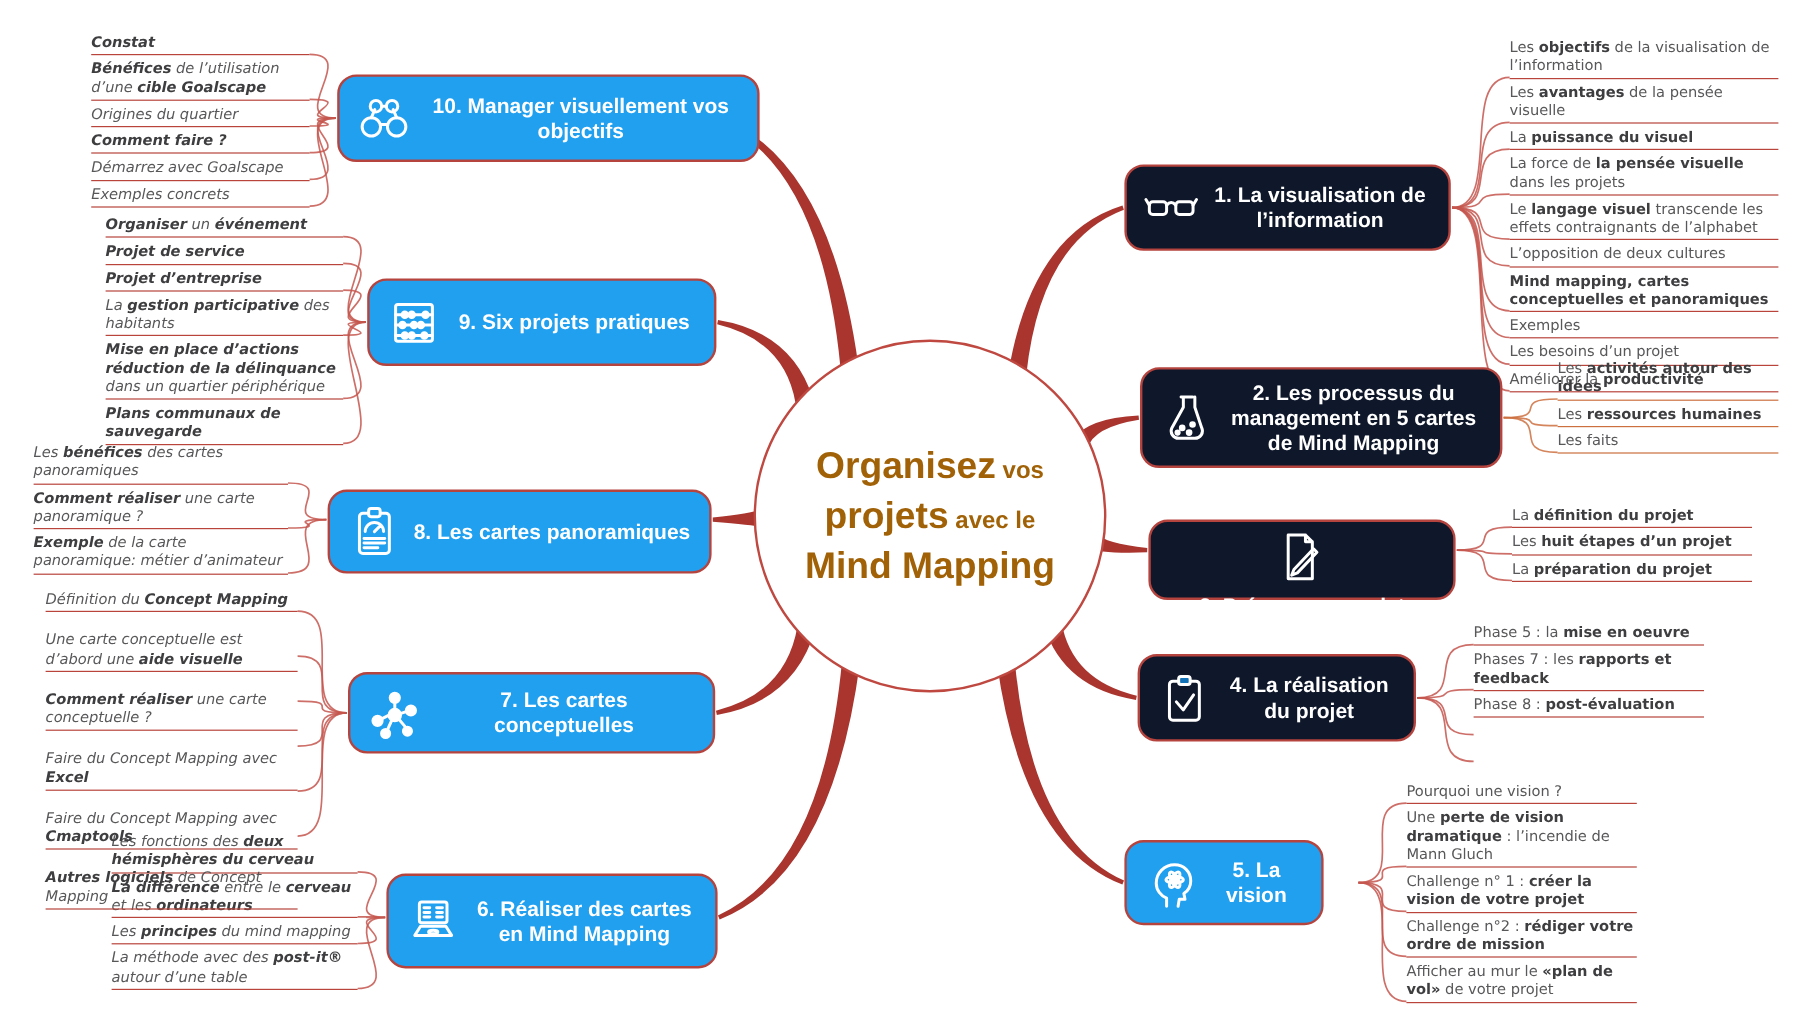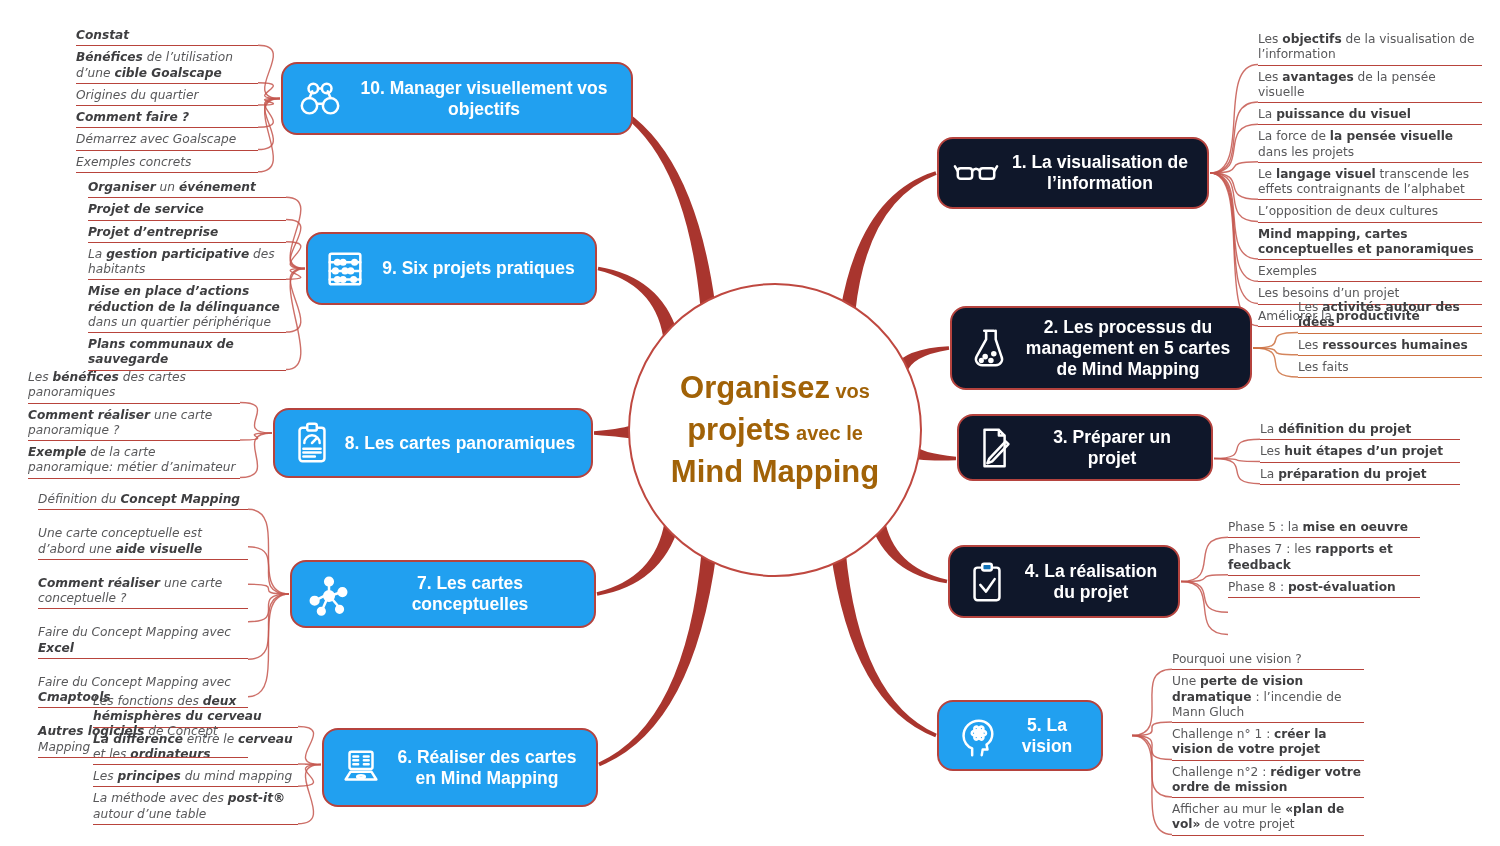--- a/index.html
+++ b/index.html
@@ -129,21 +129,21 @@
           <circle cx="16" cy="37" r="1.4" fill="#fff"></circle>
         </svg>
       </span>
       <div class="label">2. Les processus du management en 5 cartes de Mind Mapping</div>
     </div>
     <div class="topics left" style="left: 1298px; top: 300px; width: 184px;">
       <div class="topic" style="border-bottom-color: rgb(204, 112, 64);"><span>Les </span><b>activités autour des idées</b></div>
       <div class="topic" style="border-bottom-color: rgb(204, 112, 64);"><span>Les </span><b>ressources humaines</b></div>
       <div class="topic" style="border-bottom-color: rgb(204, 112, 64);"><span>Les faits</span></div>
     </div>
-    <div class="node dark" style="left: 957px; top: 414px; width: 256px; height: 67px;">
+    <div class="node dark" style="left: 957px; top: 433px; width: 256px; height: 67px; flex-direction: column;">
       <span class="icon">
         <svg viewBox="0 0 48 48" fill="none" stroke="#fff" stroke-width="2.6" stroke-linecap="round" stroke-linejoin="round">
           <path d="M12 5 h15 l6 6 v32 H12 z M27 5 v6 h6"></path>
           <path d="M17 35 L34 17 l3 3 L20 38 l-5 2 z"></path>
         </svg>
       </span>
       <div class="label">3. Préparer un projet</div>
     </div>
     <div class="topics left" style="left: 1260px; top: 422px; width: 200px;">
       <div class="topic"><span>La </span><b>définition du projet</b></div>

